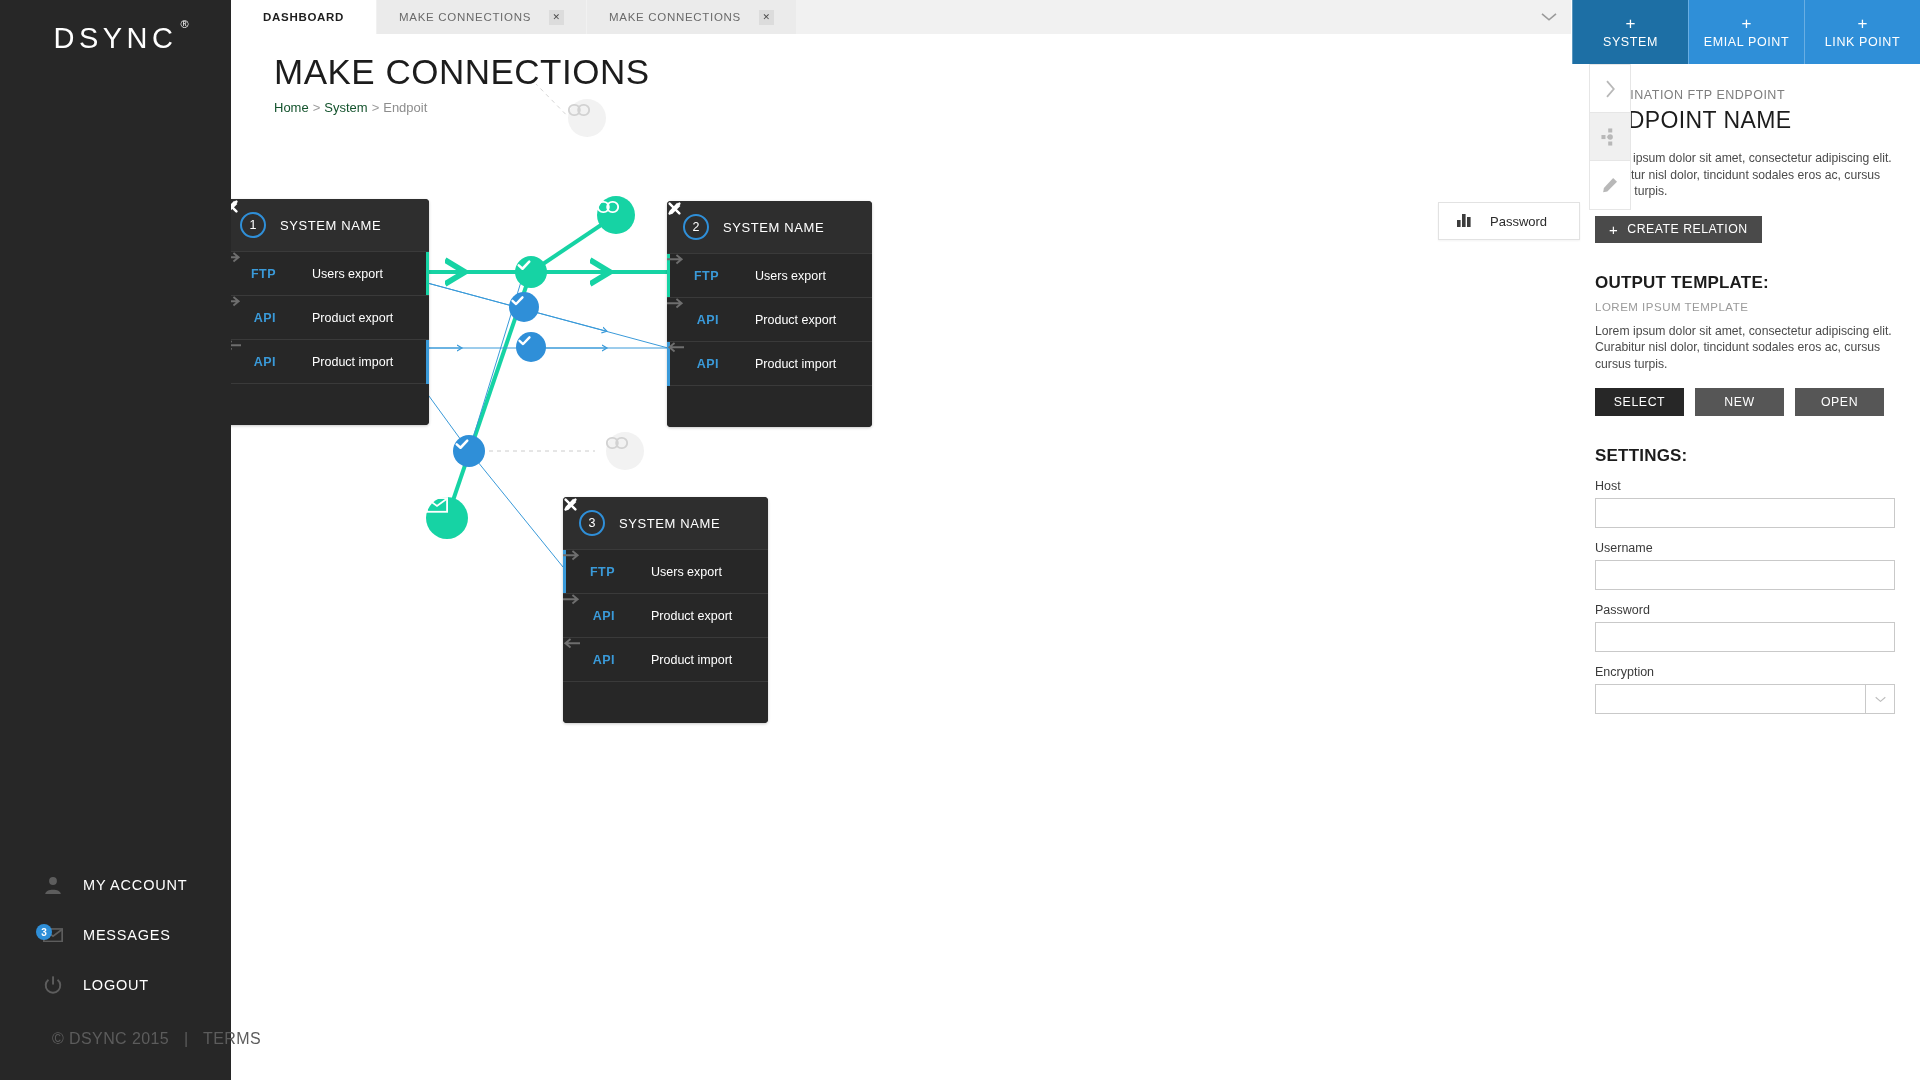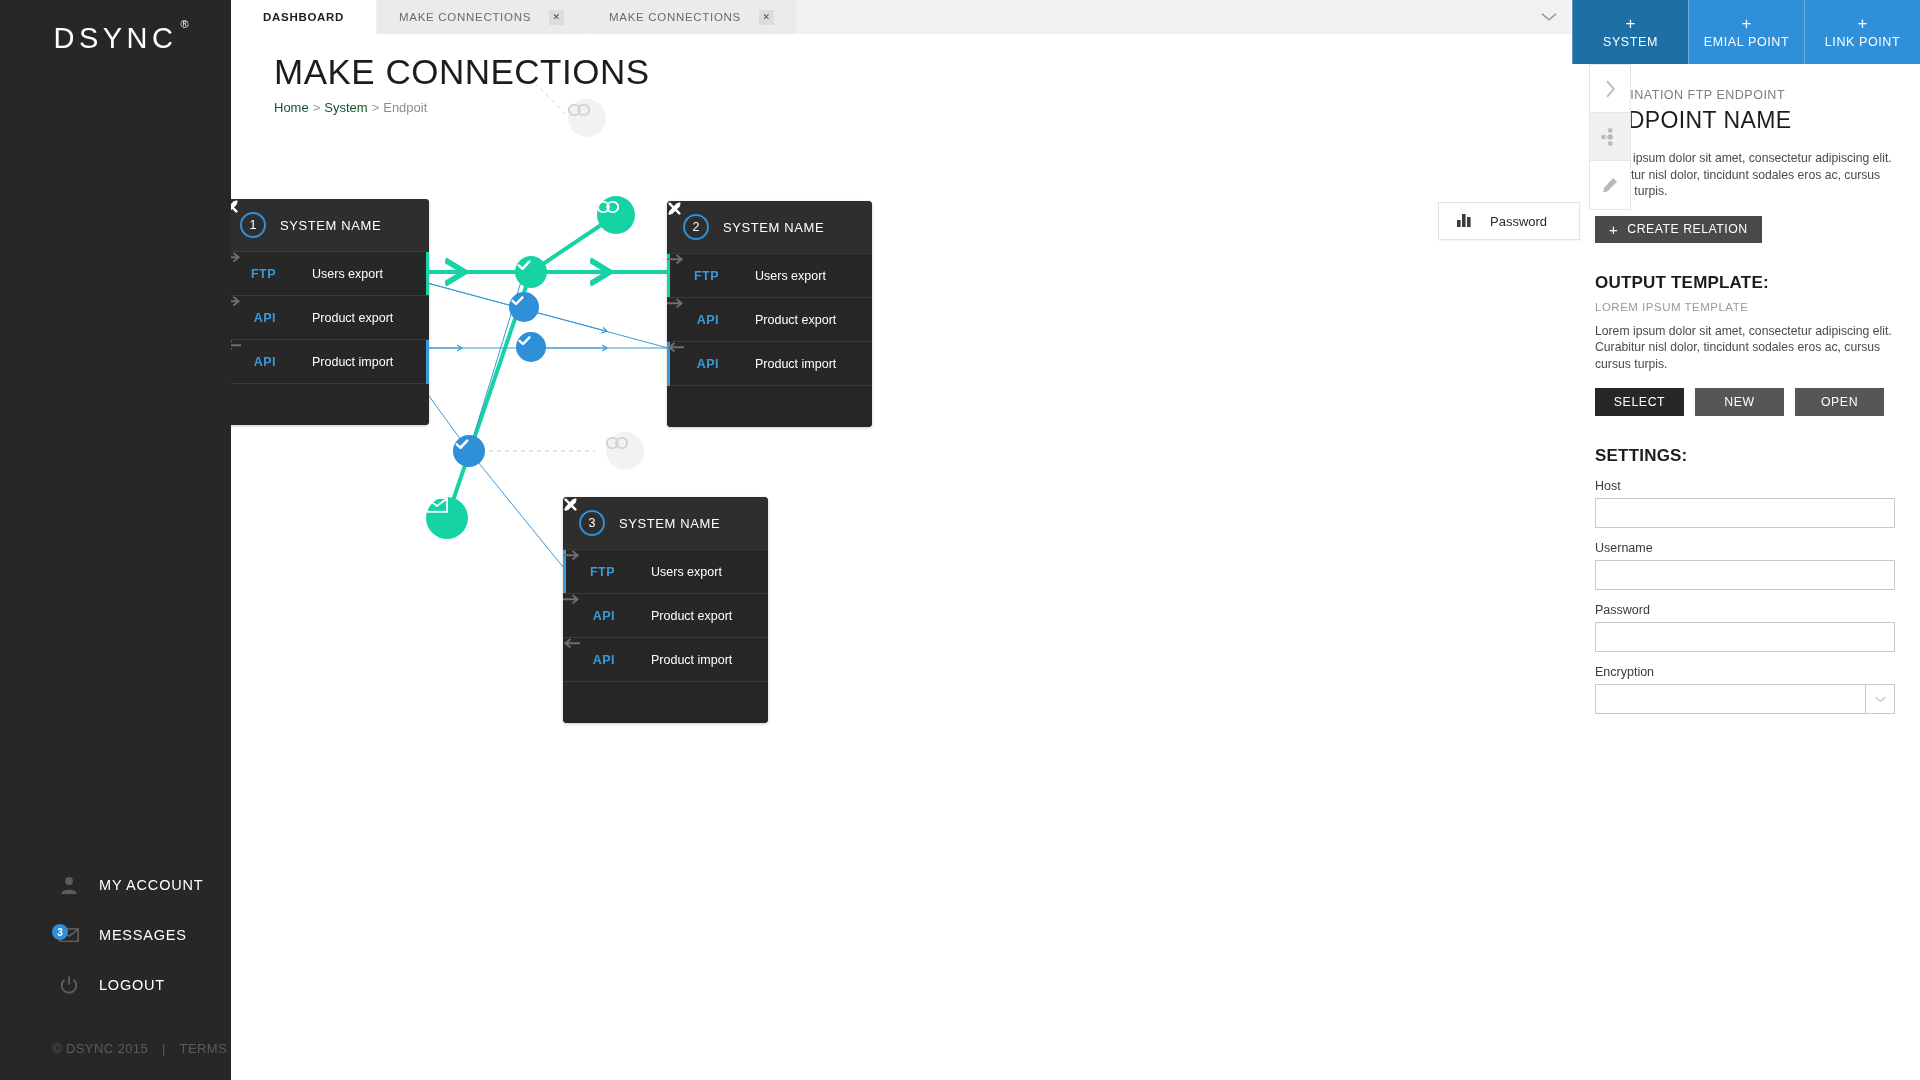--- a/index.html
+++ b/index.html
@@ -24,21 +24,21 @@
     text-align: center;
   }
   .brand-text {
     color: #ffffff; font-size: 29px; letter-spacing: 4.5px;
     font-weight: 300; display: inline-block; position: relative;
   }
   .brand-reg {
     position: absolute; top: -4px; right: -11px;
     font-size: 11px; letter-spacing: 0;
   }
-  .side-bottom { position: absolute; left: 16px; bottom: 0; width: 218px; }
+  .side-bottom { position: absolute; left: 0; bottom: 0; width: 218px; }
   .side-item {
     position: relative; height: 31px; margin-bottom: 0;
     display: flex; align-items: center; cursor: pointer;
   }
   .side-item .si-icon {
     position: absolute; left: 42px; top: 50%;
     transform: translateY(-50%);
     width: 22px; height: 22px;
     display: flex; align-items: center; justify-content: center;
     color: #5d5d5d;
@@ -48,22 +48,22 @@
     color: #ffffff; font-size: 14.5px; letter-spacing: 0.8px;
   }
   .si-badge {
     position: absolute; left: 36px; top: 4px;
     width: 16px; height: 16px; border-radius: 50%;
     background: #2f8fd8; color: #fff; font-size: 10px;
     display: flex; align-items: center; justify-content: center;
     z-index: 3; font-weight: bold;
   }
   .side-foot {
-    position: absolute; left: 52px; bottom: 24px;
-    color: #5c5c5c; font-size: 13px; letter-spacing: 0.4px;
+    position: absolute; left: 52px; bottom: 32px;
+    color: #5c5c5c; font-size: 16px; letter-spacing: 0.4px;
     white-space: nowrap;
   }
   .side-foot .sep { margin: 0 10px; }
 
   
   .tabbar {
     position: absolute; left: 231px; top: 0;
     width: 1340px; height: 34px;
     background: #f1f1f1;
     display: flex; align-items: stretch;

